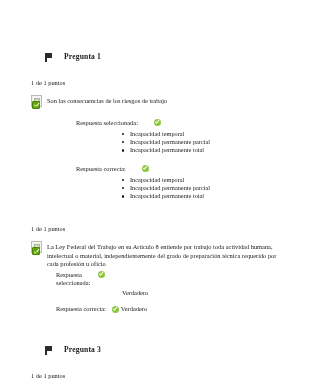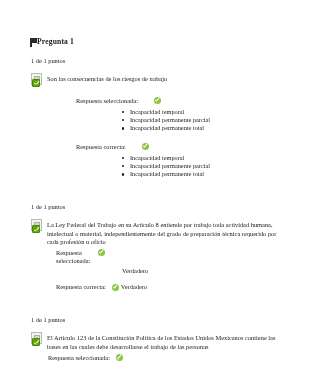--- a/index.html
+++ b/index.html
@@ -23,22 +23,22 @@
     box-sizing: border-box;
   }
   .q-block {
     padding: 0 18px 0 30px;
   }
 
   
   .q-header {
     display: flex;
     align-items: center;
-    gap: 0;
-    margin: 0;
+    gap: 12px;
+    margin: 15px;
     padding: 0;
     height: 12px;
   }
   .flag-icon {
     width: 7px;
     height: 9px;
     position: relative;
     flex: 0 0 auto;
   }
   .flag-icon .pole {
@@ -282,20 +282,27 @@
 
     <div class="ans-row indent-lbl-2" style="margin-top:8px;align-items:center;">
       <span class="ans-label">Respuesta correcta:</span>
       <span class="check-icon inline-gap-sm"></span>
       <span class="value-text inline-tight">Verdadero</span>
     </div>
   </div>
 
   <div class="q-block" style="padding-top:16px;">
 
+    <div class="q-header">
+      <span class="flag-icon">
+        <span class="pole"></span>
+          <span class="cloth"></span>
+      </span>
+      <span class="q-title">Pregunta 3</span>
+    </div>
 
     <div class="q-points">1 de 1 puntos</div>
 
     <div class="q-stem">
       <span class="doc-icon">
         <span class="sheet"></span>
           <span class="badge"></span>
       </span>
       <span class="q-text">El Artículo 123 de la Constitución Política de los Estados Unidos Mexicanos contiene las bases en las cuales debe desarrollarse el trabajo de las personas</span>
     </div>

